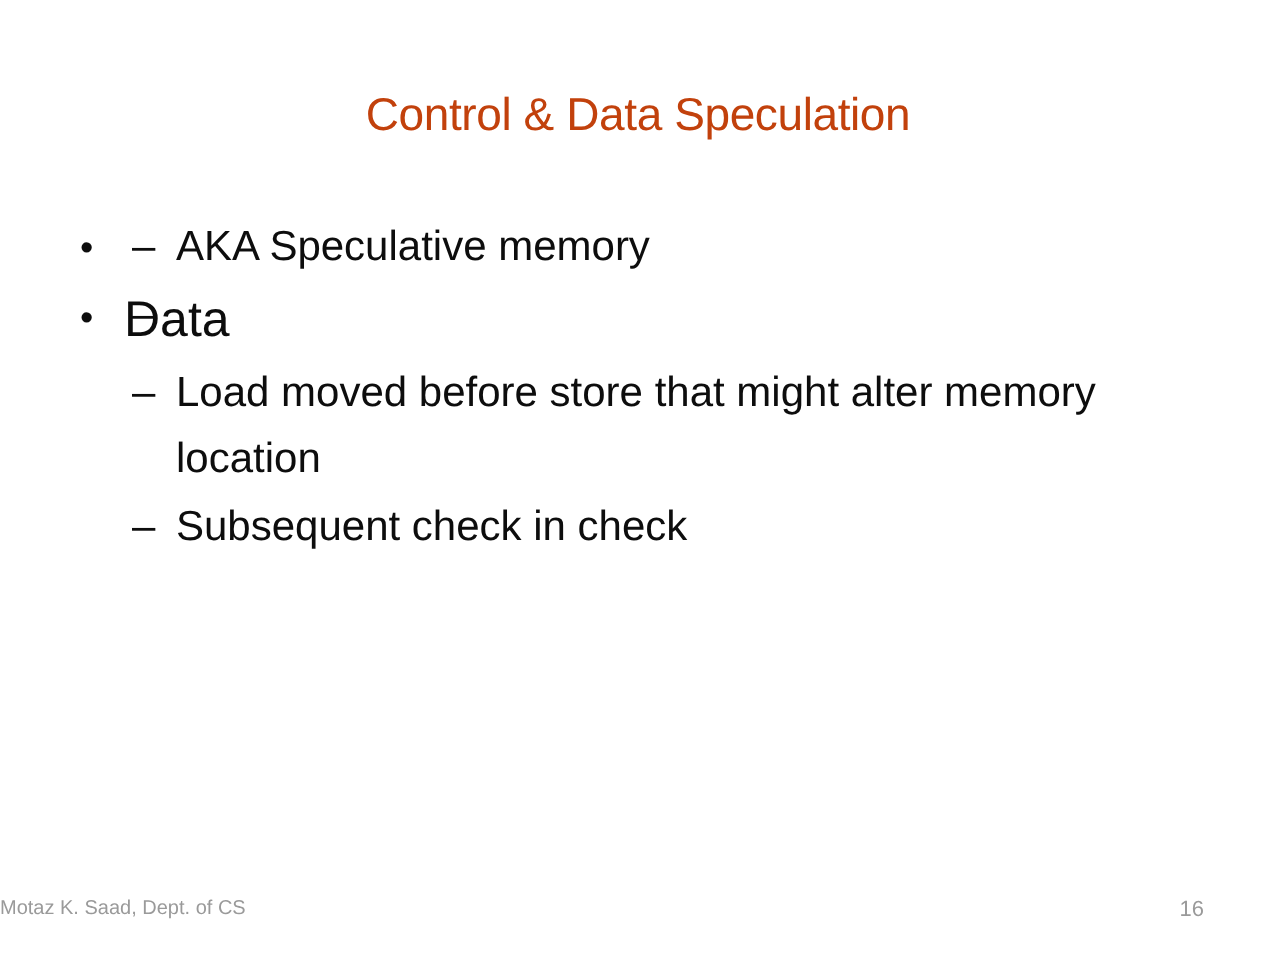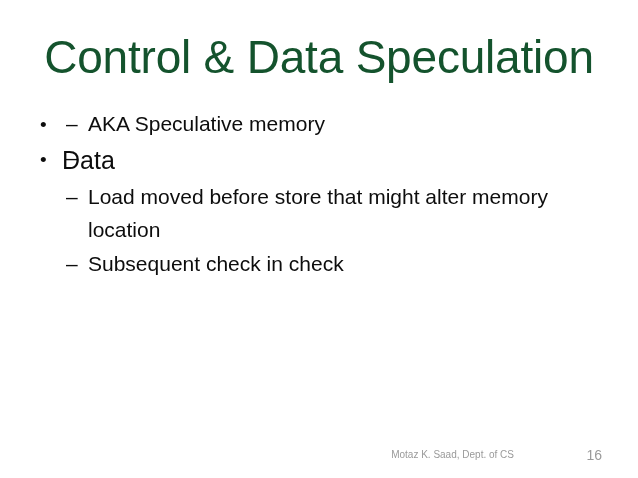--- a/index.html
+++ b/index.html
@@ -17,23 +17,23 @@
     background: #ffffff;
     overflow: hidden;
     box-sizing: border-box;
   }
   .slide-title {
     position: absolute;
     top: 36px;
     left: 0;
     width: 638px;
     text-align: center;
-    font-size: 46px;
+    font-size: 23px;
     line-height: 42px;
-    color: #14532d;
+    color: #c2410c;
     font-weight: 400;
     letter-spacing: -0.2px;
     white-space: nowrap;
   }
   .body-area {
     position: absolute;
     top: 106px;
     left: 26px;
     width: 588px;
   }
@@ -72,30 +72,30 @@
     color: #0d0d0d;
   }
   .lvl2 .txt {
     display: block;
   }
   .footer-note {
     position: absolute;
     left: 0;
     top: 448px;
     width: 514px;
-    text-align: right;
+    text-align: left;
     font-size: 10px;
     line-height: 14px;
     color: #9a9a9a;
   }
   .footer-page {
     position: absolute;
     right: 36px;
     top: 448px;
-    font-size: 14px;
+    font-size: 11px;
     line-height: 14px;
     color: #9a9a9a;
     text-align: center;
   }
 </style>
 </head>
 <body>
 
 <div class="slide">
 

